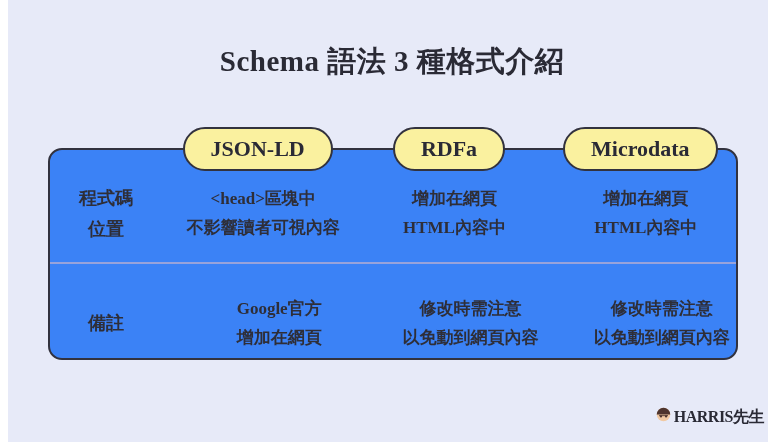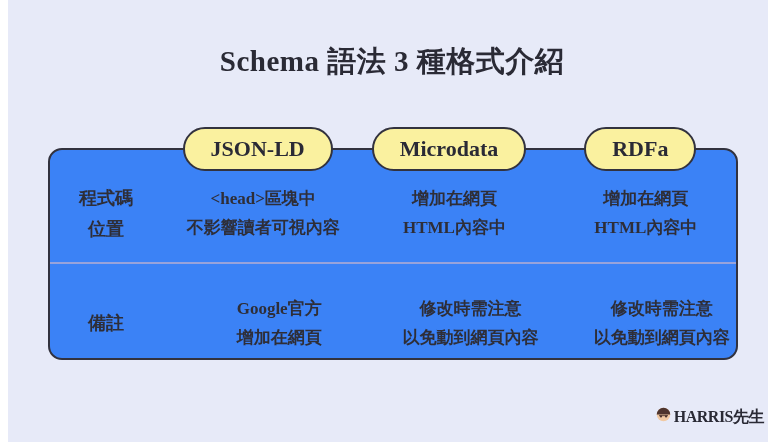--- a/index.html
+++ b/index.html
@@ -97,24 +97,24 @@
   <div class="title">Schema 語法 3 種格式介紹</div>
 
   <div class="card">
 
     <div class="pill-row">
       <div class="pill-cell"></div>
       <div class="pill-cell">
         <div class="pill">JSON-LD</div>
       </div>
       <div class="pill-cell">
-        <div class="pill">Microdata</div>
+        <div class="pill">RDFa</div>
       </div>
       <div class="pill-cell">
-        <div class="pill">RDFa</div>
+        <div class="pill">Microdata</div>
       </div>
     </div>
 
     <div class="row row-1">
       <div class="row-label">程式碼
 位置</div>
       <div class="cell">&lt;head&gt;區塊中
 不影響讀者可視內容</div>
       <div class="cell">增加在網頁
 HTML內容中</div>

